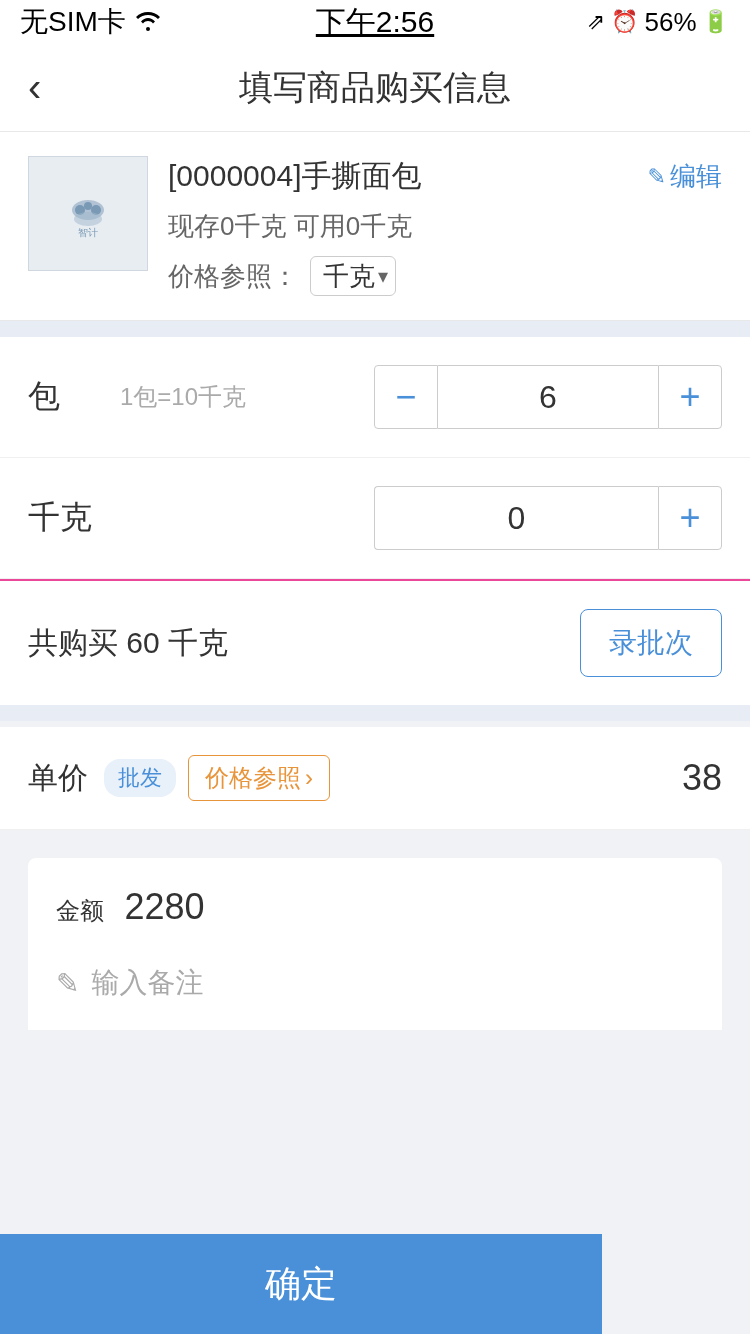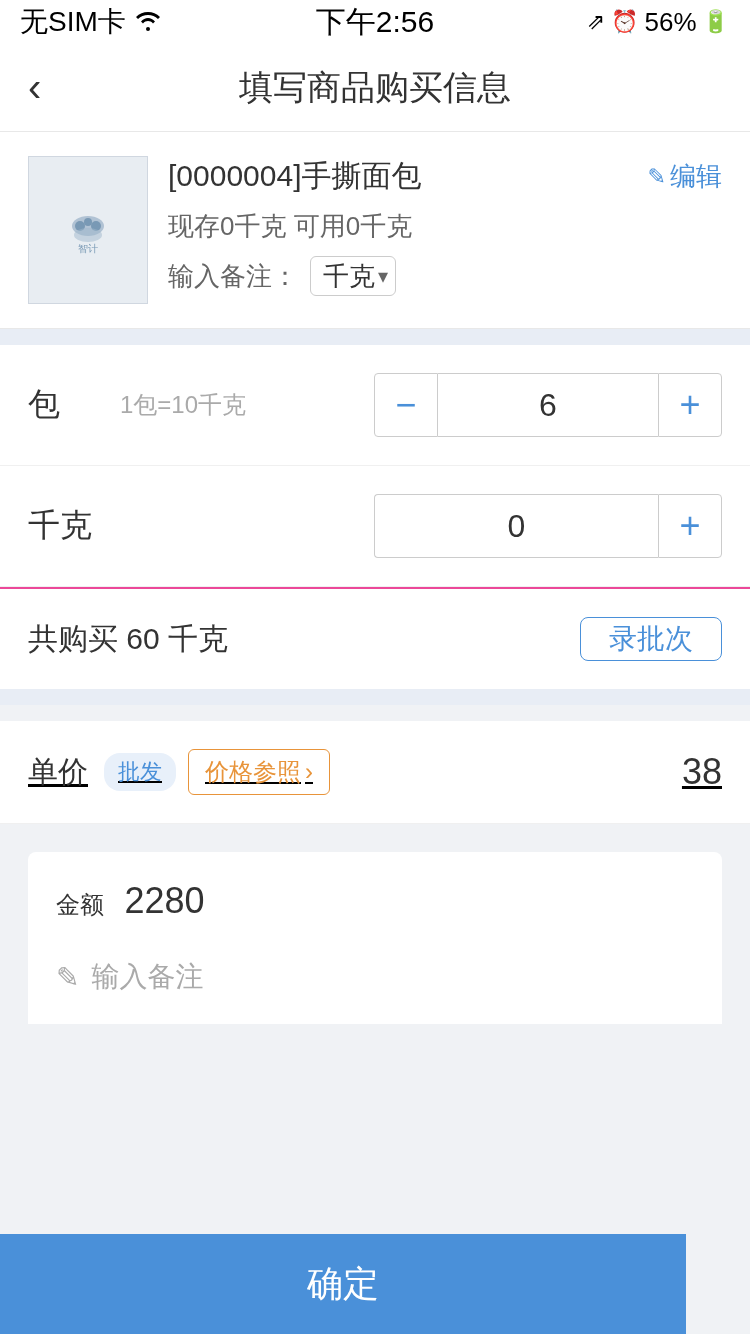--- a/index.html
+++ b/index.html
@@ -30,20 +30,21 @@
       font-size: 28px;
       color: #000;
     }
     .status-center {
       font-size: 30px;
       font-weight: 500;
       color: #000;
       position: absolute;
       left: 50%;
       transform: translateX(-50%);
+      text-decoration: underline;
     }
     .status-right {
       display: flex;
       align-items: center;
       gap: 6px;
       font-size: 26px;
     }
 
     
     .nav-bar {
@@ -73,21 +74,21 @@
     .product-section {
       background: #fff;
       padding: 24px 28px;
       display: flex;
       align-items: flex-start;
       gap: 20px;
       border-bottom: 1px solid #e8e8e8;
     }
     .product-image {
       width: 120px;
-      height: 148px;
+      height: 115px;
       background: #e8edf2;
       border: 1px solid #d0d7e0;
       display: flex;
       align-items: center;
       justify-content: center;
       flex-shrink: 0;
     }
     .product-image svg {
       width: 60px;
       height: 60px;
@@ -237,36 +238,35 @@
       justify-content: space-between;
       border-top: 2px solid #ec4899;
     }
     .summary-text {
       font-size: 30px;
       color: #333;
     }
     .batch-btn {
       border: 1px solid #4a90d9;
       border-radius: 8px;
-      padding: 2px 28px;
+      padding: 14px 28px;
       font-size: 28px;
       color: #4a90d9;
       background: #fff;
       cursor: pointer;
     }
 
     
     .price-section {
       background: #fff;
-      margin-top: 16px;
+      margin-top: 6px;
       padding: 28px 28px;
       display: flex;
       align-items: center;
       border-bottom: 1px solid #f0f0f0;
-      text-decoration: underline;
     }
     .price-label {
       font-size: 30px;
       color: #333;
       margin-right: 16px;
     }
     .price-badge {
       background: #e8f0fa;
       color: #4a90d9;
       font-size: 22px;
@@ -334,21 +334,21 @@
     .empty-area {
       background: #f0f2f5;
       height: 360px;
     }
 
     
     .confirm-bar {
       position: fixed;
       bottom: 0;
       left: 0;
-      width: 686px;
+      width: 602px;
       height: 100px;
       background: #4a90d9;
       display: flex;
       align-items: center;
       justify-content: center;
       cursor: pointer;
     }
     .confirm-text {
       font-size: 36px;
       color: #fff;
@@ -397,21 +397,21 @@
   <div class="product-info">
     <div class="product-name-row">
       <span class="product-name">[0000004]手撕面包</span>
       <span class="edit-btn">
         <span style="font-size:22px;">✎</span>
         <span>编辑</span>
       </span>
     </div>
     <div class="product-stock">现存0千克   可用0千克</div>
     <div class="product-unit-row">
-      <span>输入备注：</span>
+      <span>价格参照：</span>
       <div class="unit-select-wrap">
         <select class="unit-select">
           <option>千克</option>
         </select>
       </div>
     </div>
   </div>
 </div>
 
 <div class="divider"></div>

